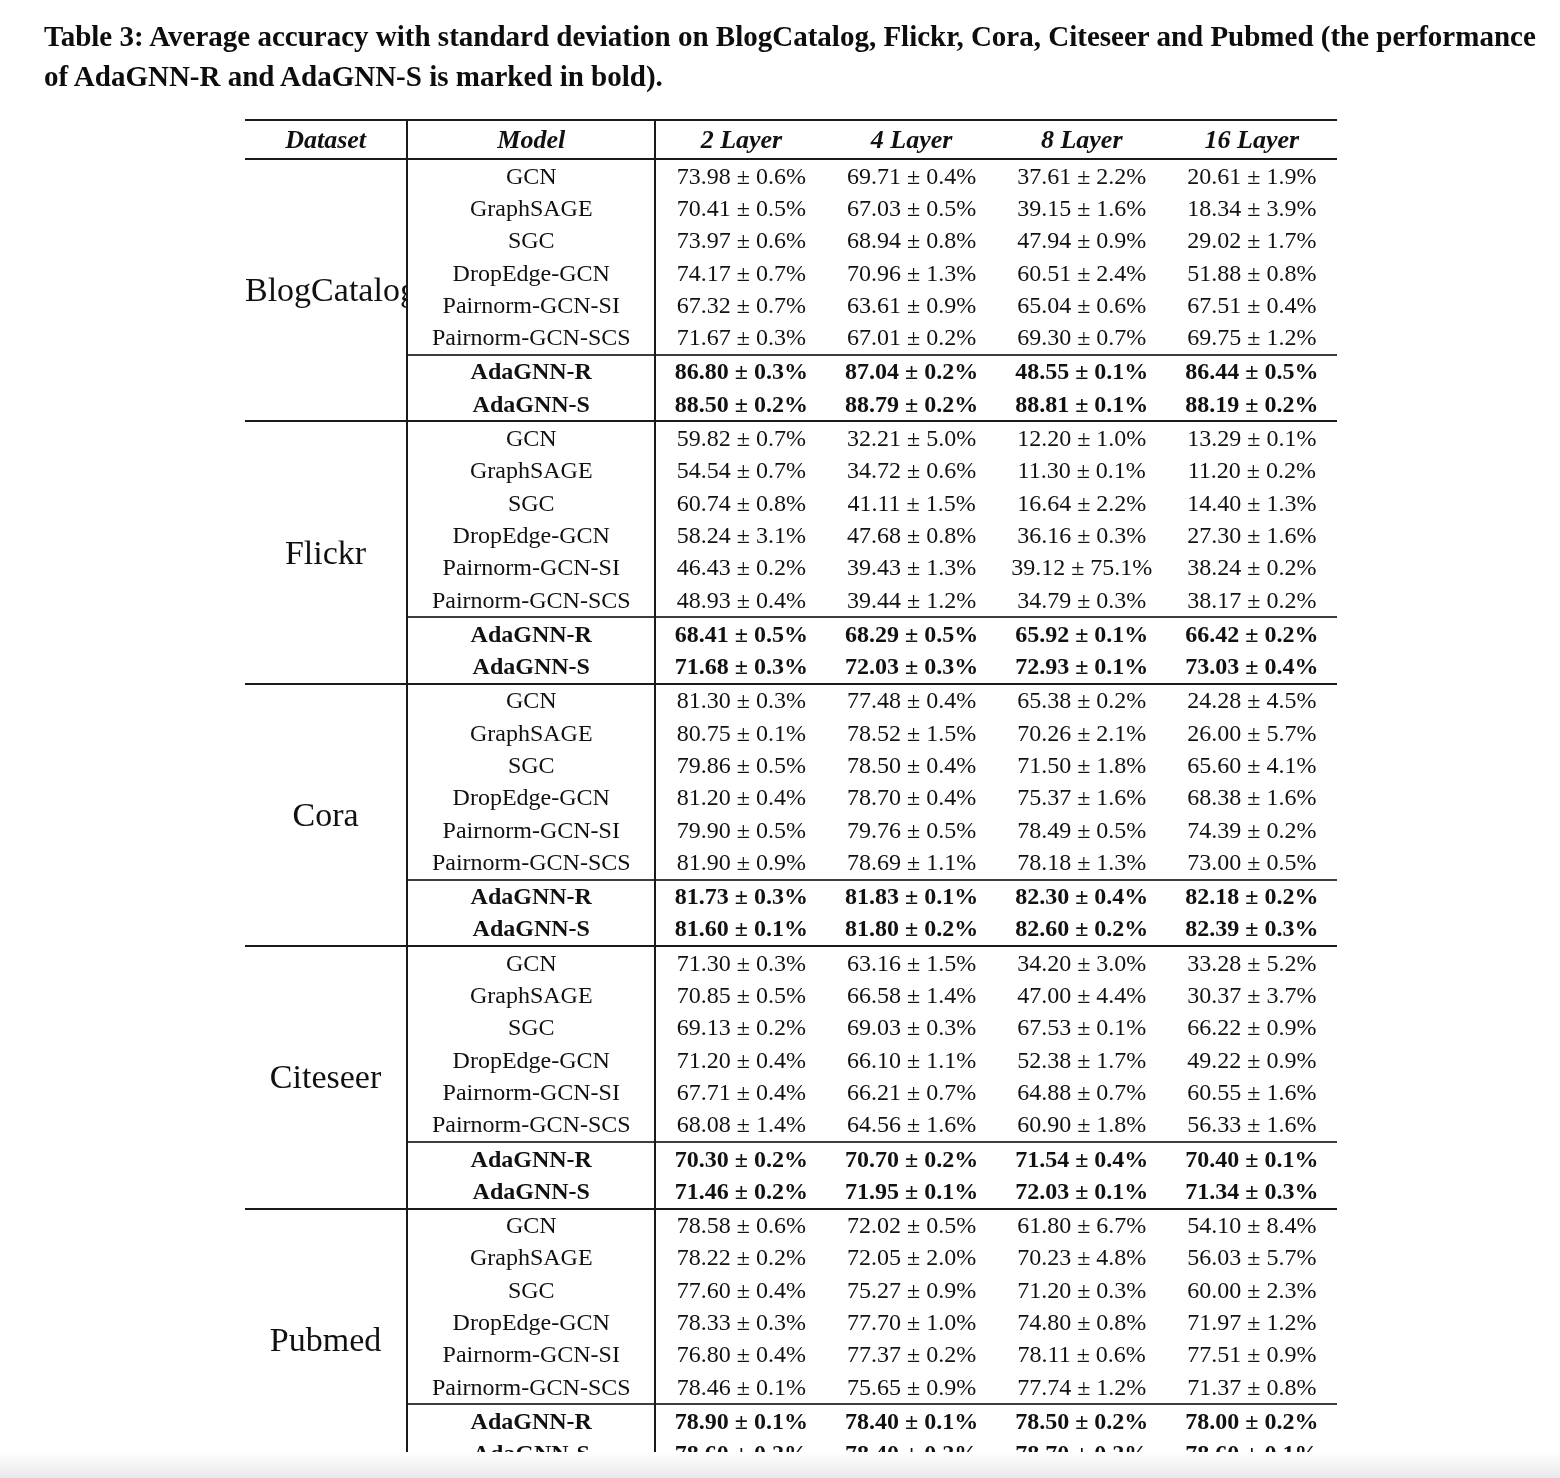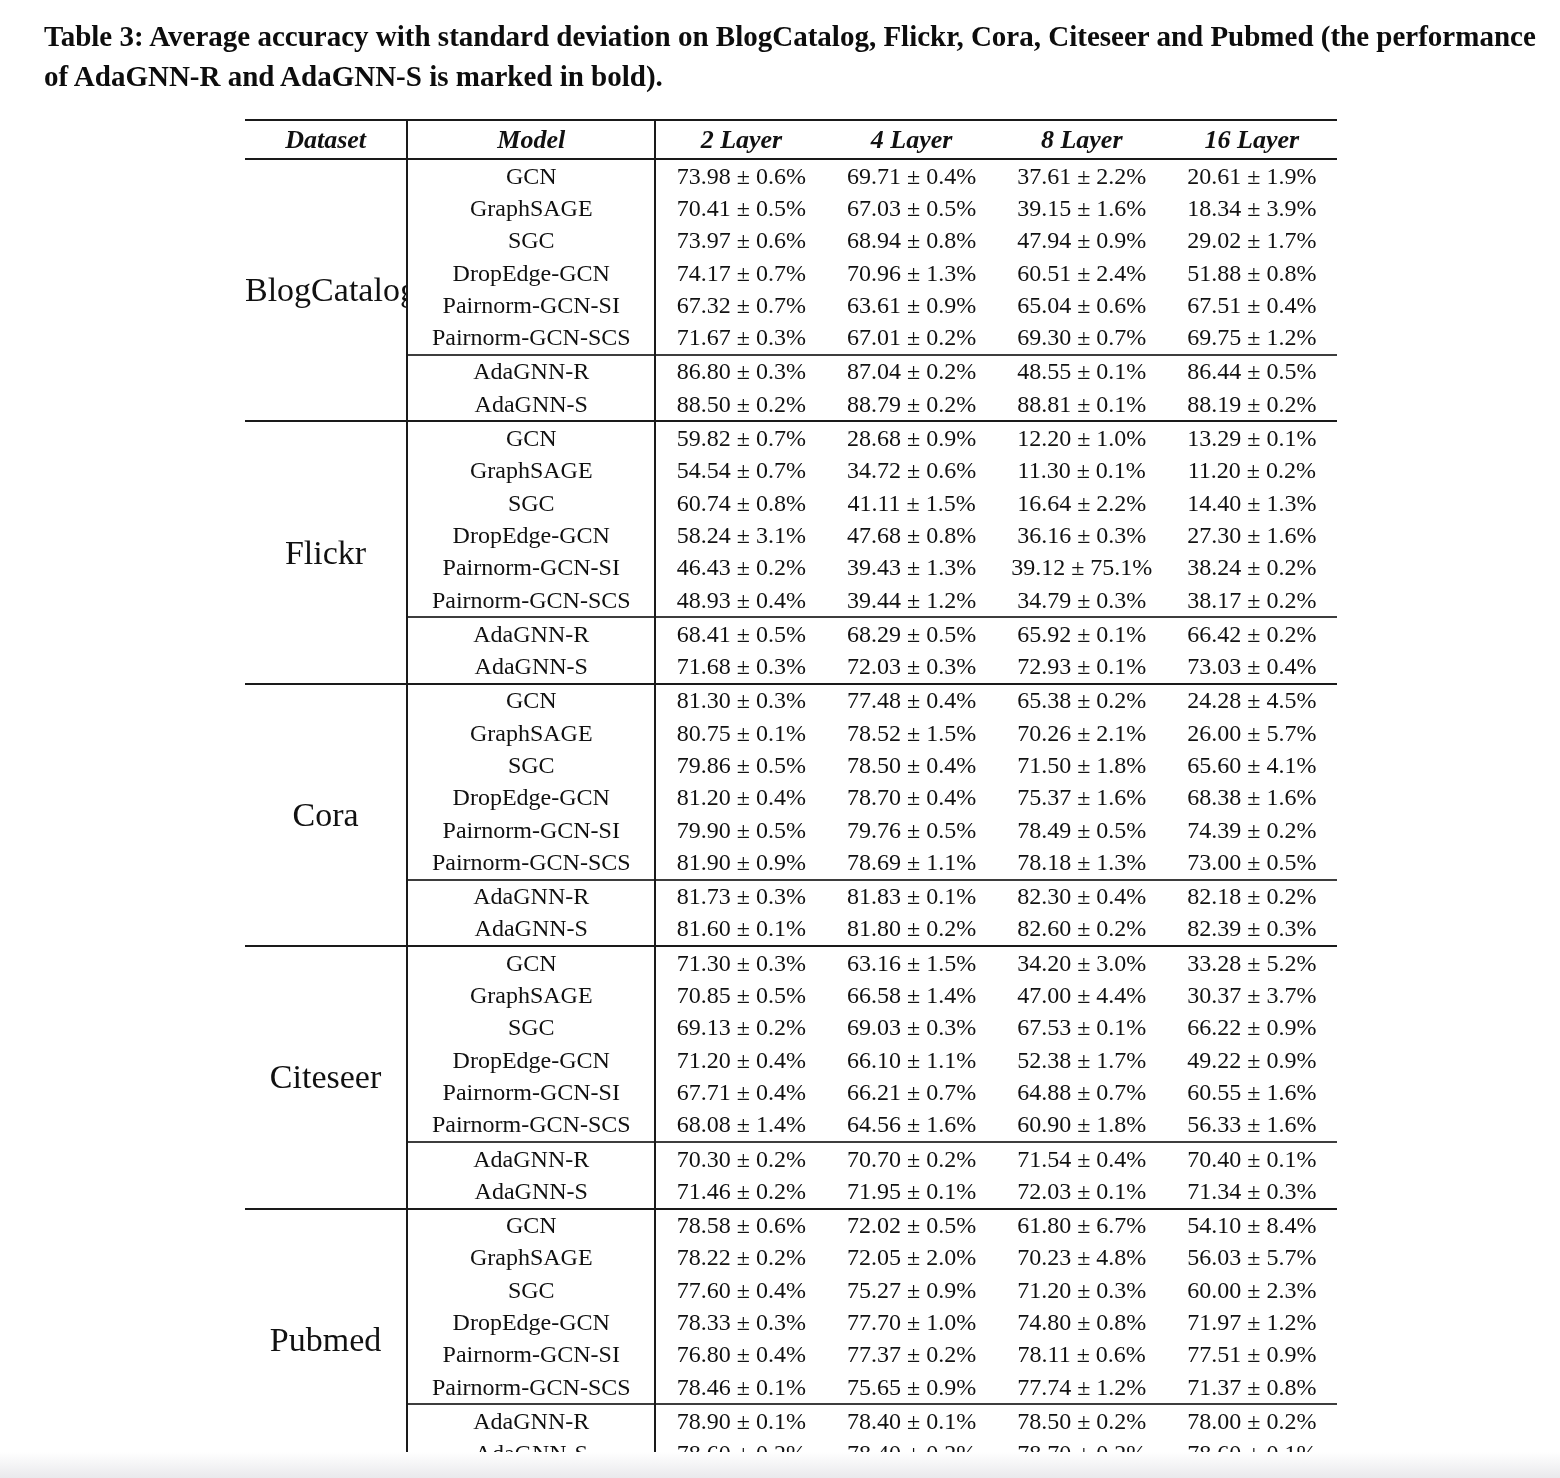--- a/index.html
+++ b/index.html
@@ -46,21 +46,21 @@
     font-weight: 700;
     border-bottom: 2px solid #1a1a1a;
     font-style: italic;
   }
   table.results td { height: 32.3px; }
   .col-dataset { width: 161px; border-right: 2px solid #1a1a1a; font-size: 34px; }
   .col-model   { width: 246px; border-right: 2px solid #1a1a1a; }
   .col-value   { width: 170px; }
   tr.group-first td { border-top: 2px solid #1a1a1a; }
   tr.sep-above  td { border-top: 2px solid #3d3d3d; }
-  tr.bold-row   td { font-weight: 400; }
+  tr.bold-row   td { font-weight: 700; }
 
   .watermark {
     position: absolute;
     left: 1218px; top: 1382px;
     font-size: 46px;
     letter-spacing: 5px;
     color: #b3b3b3;
     opacity: 0.85;
     white-space: nowrap;
     z-index: 5;
@@ -150,21 +150,21 @@
           <td class="col-value">88.79 ± 0.2%</td>
           <td class="col-value">88.81 ± 0.1%</td>
           <td class="col-value">88.19 ± 0.2%</td>
         </tr>
       </tbody>
       <tbody>
         <tr class="group-first">
           <td class="col-dataset" rowspan="8">Flickr</td>
           <td class="col-model">GCN</td>
           <td class="col-value">59.82 ± 0.7%</td>
-          <td class="col-value">28.68 ± 0.9%</td>
+          <td class="col-value">32.21 ± 5.0%</td>
           <td class="col-value">12.20 ± 1.0%</td>
           <td class="col-value">13.29 ± 0.1%</td>
         </tr>
         <tr>
           <td class="col-model">GraphSAGE</td>
           <td class="col-value">54.54 ± 0.7%</td>
           <td class="col-value">34.72 ± 0.6%</td>
           <td class="col-value">11.30 ± 0.1%</td>
           <td class="col-value">11.20 ± 0.2%</td>
         </tr>

